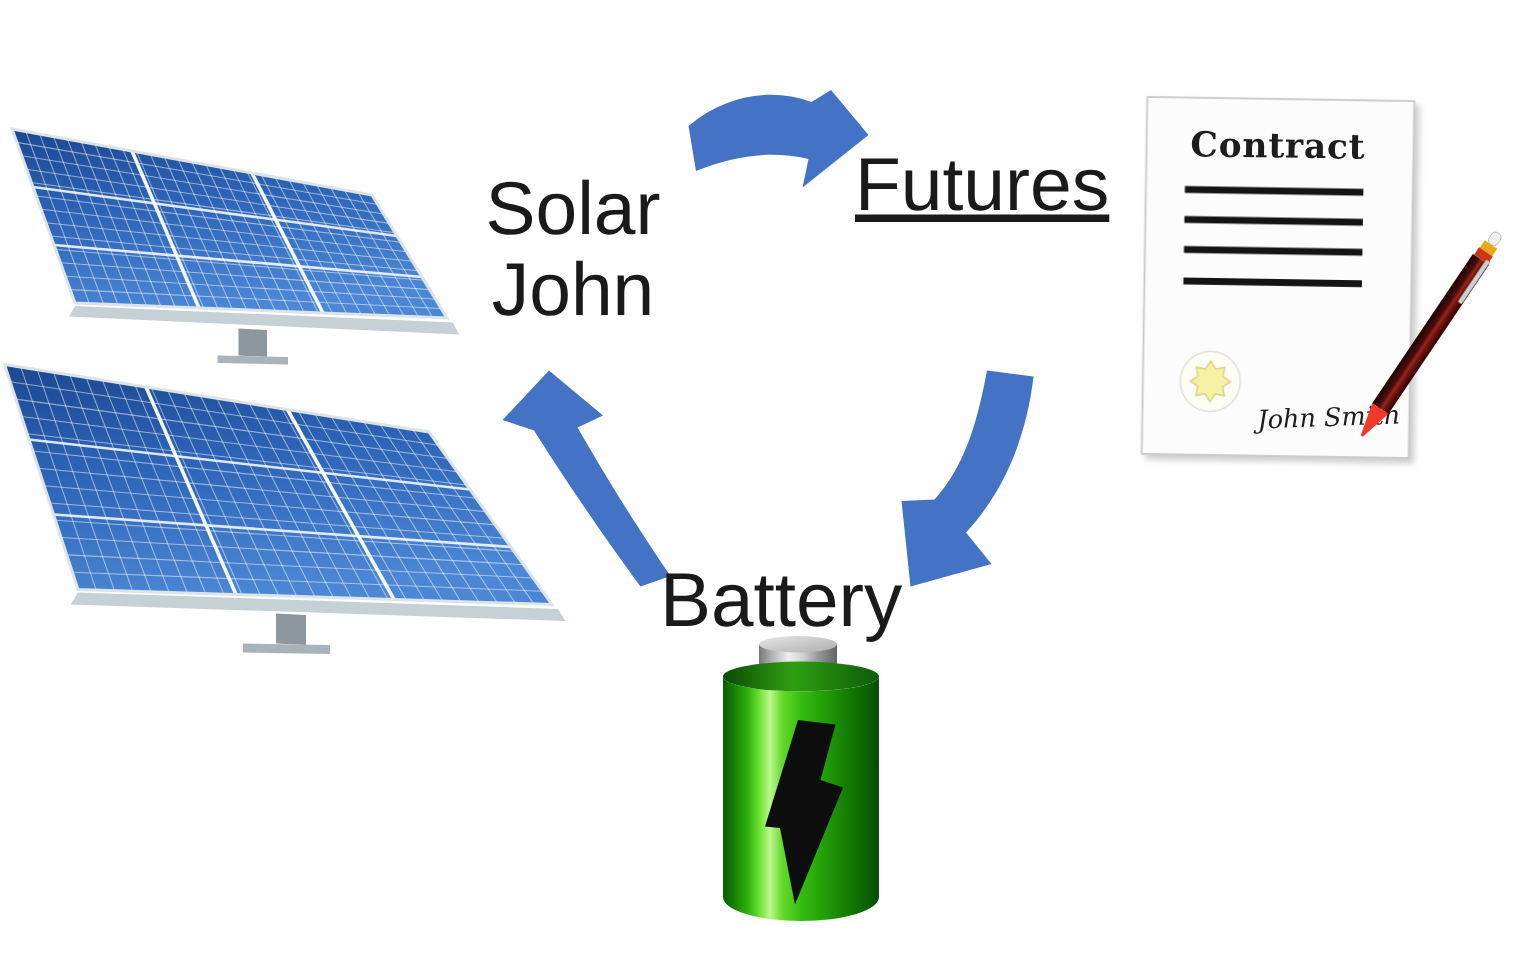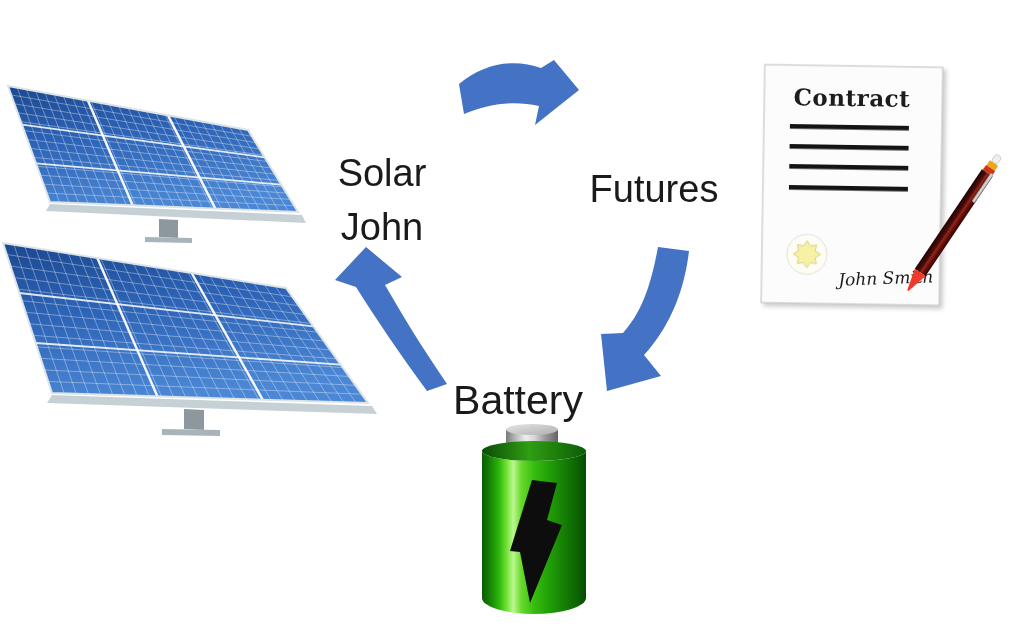--- a/index.html
+++ b/index.html
@@ -1,23 +1,23 @@
 <!DOCTYPE html>
 <html style="--arrow: #4472C4; --text: #1A1A1A; --pen: #4A0C0C; --seal: #F6F1A3; --paper: #FCFCFC;"><head>
 <meta charset="utf-8">
 <style>
   html,body{margin:0;padding:0;background:#fff;}
   .stage{position:relative;width:1024px;height:636px;background:#fff;overflow:hidden;
          font-family:"Liberation Sans",sans-serif;}
   .stage svg{position:absolute;left:0;top:0;}
   .label{position:absolute;color:var(--text,#1a1a1a);text-align:center;}
-  .big{font-size:38px;line-height:54px;font-weight:400;margin-top:34px;}
+  .big{font-size:50px;line-height:54px;font-weight:400;}
   #solar-label{left:320px;top:112px;width:124px;}
-  #futures-label{left:570px;top:128px;width:168px;}
-  #battery-label{left:440px;top:377px;width:156px;font-size:41px;line-height:46px;}
+  #futures-label{left:570px;top:96px;width:168px;text-decoration:underline;}
+  #battery-label{left:440px;top:377px;width:156px;font-size:51px;line-height:46px;}
   #contract-title{position:absolute;left:764px;top:84px;width:176px;text-align:center;
     font-family:"DejaVu Serif",serif;font-weight:700;font-size:23px;letter-spacing:.5px;
     color:#1d1d1d;transform:rotate(.8deg);}
 </style>
 </head>
 <body>
 
 <div class="stage">
 
   <svg width="1024" height="636" viewBox="0 0 1024 636">

